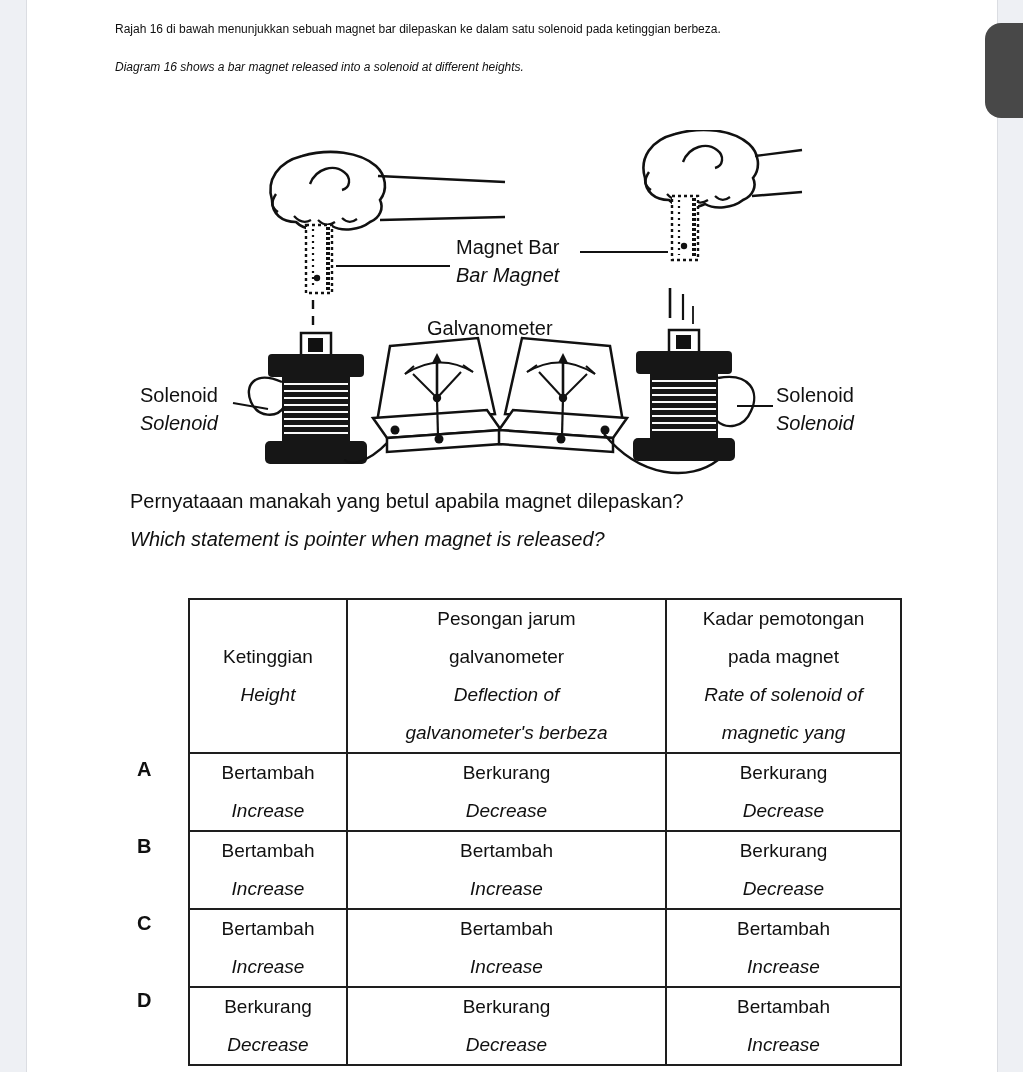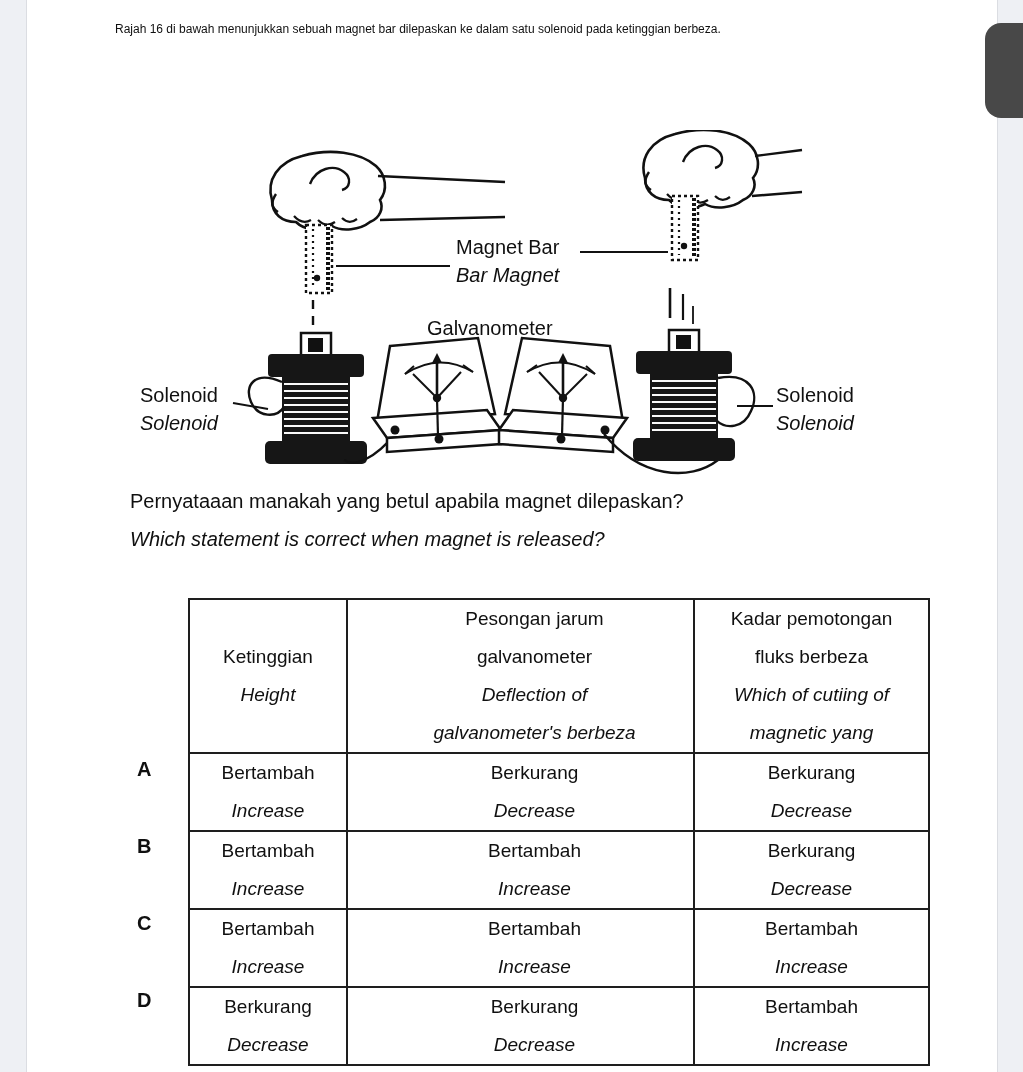--- a/index.html
+++ b/index.html
@@ -33,33 +33,34 @@
   .lbl-sol-right{left:776px;top:251px;}
   .answers{position:absolute;left:137px;top:598px;}
   .opt-letter{
     position:absolute;left:0;font-weight:bold;font-size:20px;line-height:24px;
   }
   table.qt{border-collapse:collapse;margin-left:51px;table-layout:fixed;}
   .qt td{
     border:2px solid #1e1e1e;text-align:center;vertical-align:middle;
     font-size:19px;line-height:38px;padding:0;
   }
-  .qt .c1{width:156px;border-radius:19px;} .qt .c2{width:317px;padding-left:28px;} .qt .c3{width:233px;}
+  .qt .c1{width:156px;border-radius:19px;} .qt .c2{width:317px;} .qt .c3{width:233px;}
   .qt tr.hdr td{height:150px;}
   .qt tr.opt td{height:73px;}
 </style>
 </head>
 <body>
 
 <div class="gutter gutter-left"></div>
 <div class="gutter gutter-right"></div>
 <div class="scroll-thumb"></div>
 
 <div class="intro">
   <div>Rajah 16 di bawah menunjukkan sebuah magnet bar dilepaskan ke dalam satu solenoid pada ketinggian berbeza.</div>
+  <div class="it">Diagram 16 shows a bar magnet released into a solenoid at different heights.</div>
 </div>
 
 <div class="diagram">
   <svg width="1023" height="356" viewBox="0 0 1023 356">
     <defs>
       <g id="hand">
         <path d="M-58,8 C-64,-12 -52,-30 -28,-36 C0,-44 30,-40 46,-26 C56,-17 58,-2 50,8 C54,16 50,26 40,30 C30,38 12,40 2,34 C-10,40 -26,38 -34,30 C-48,30 -58,22 -58,8 Z" fill="#ffffff" stroke="#111111" stroke-width="2.6"></path>
         <path d="M-20,-8 C-14,-24 4,-28 14,-20 C22,-14 20,-4 12,-2" fill="none" stroke="#111111" stroke-width="2.4"></path>
         <path d="M-36,24 q8,9 17,4 M-12,28 q8,8 17,2 M12,26 q7,7 15,1" fill="none" stroke="#111111" stroke-width="2.2"></path>
         <path d="M-54,2 q-8,12 2,18" fill="none" stroke="#111111" stroke-width="2.4"></path>
@@ -142,21 +143,21 @@
     <div class="it">Solenoid</div>
   </div>
   <div class="dlabel lbl-sol-right">
     <div>Solenoid</div>
     <div class="it">Solenoid</div>
   </div>
 </div>
 
 <div class="question">
   <div>Pernyataaan manakah yang betul apabila magnet dilepaskan?</div>
-  <div class="it">Which statement is correct when magnet is released?</div>
+  <div class="it">Which statement is pointer when magnet is released?</div>
 </div>
 
 <div class="answers">
   <div class="opt-letter" style="top:159px">A</div>
   <div class="opt-letter" style="top:236px">B</div>
   <div class="opt-letter" style="top:313px">C</div>
   <div class="opt-letter" style="top:390px">D</div>
 
   <table class="qt">
     <tbody>
@@ -166,22 +167,22 @@
         <div class="it">Height</div>
       </td>
       <td class="c2">
         <div>Pesongan jarum</div>
         <div>galvanometer</div>
         <div class="it">Deflection of</div>
         <div class="it">galvanometer's berbeza</div>
       </td>
       <td class="c3">
         <div>Kadar pemotongan</div>
-        <div>fluks berbeza</div>
-        <div class="it">Which of cutiing of</div>
+        <div>pada magnet</div>
+        <div class="it">Rate of solenoid of</div>
         <div class="it">magnetic yang</div>
       </td>
     </tr>
     <tr class="opt">
       <td class="c1">
         <div>Bertambah</div>
         <div class="it">Increase</div>
       </td>
       <td class="c2">
         <div>Berkurang</div>

